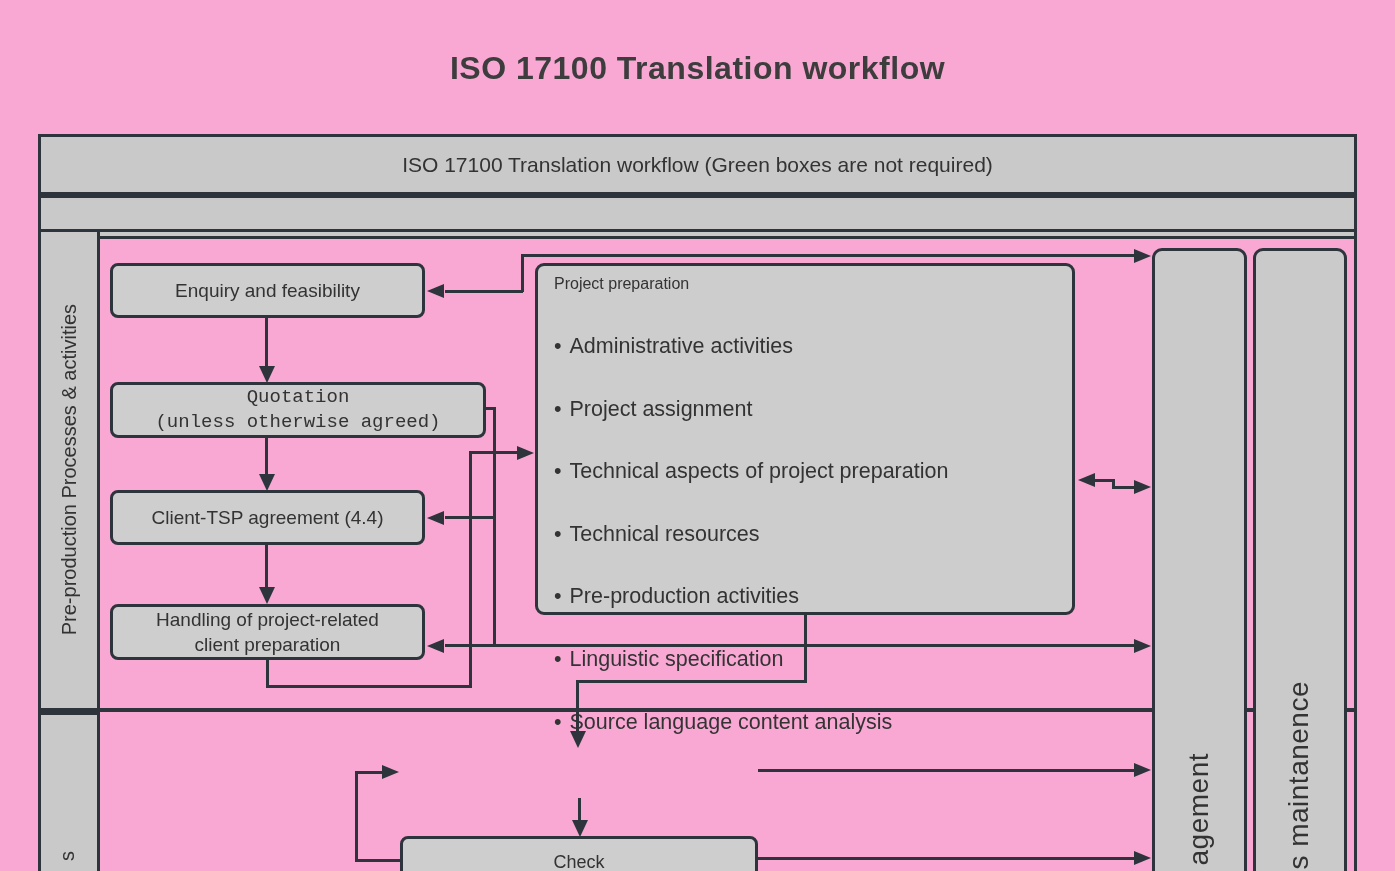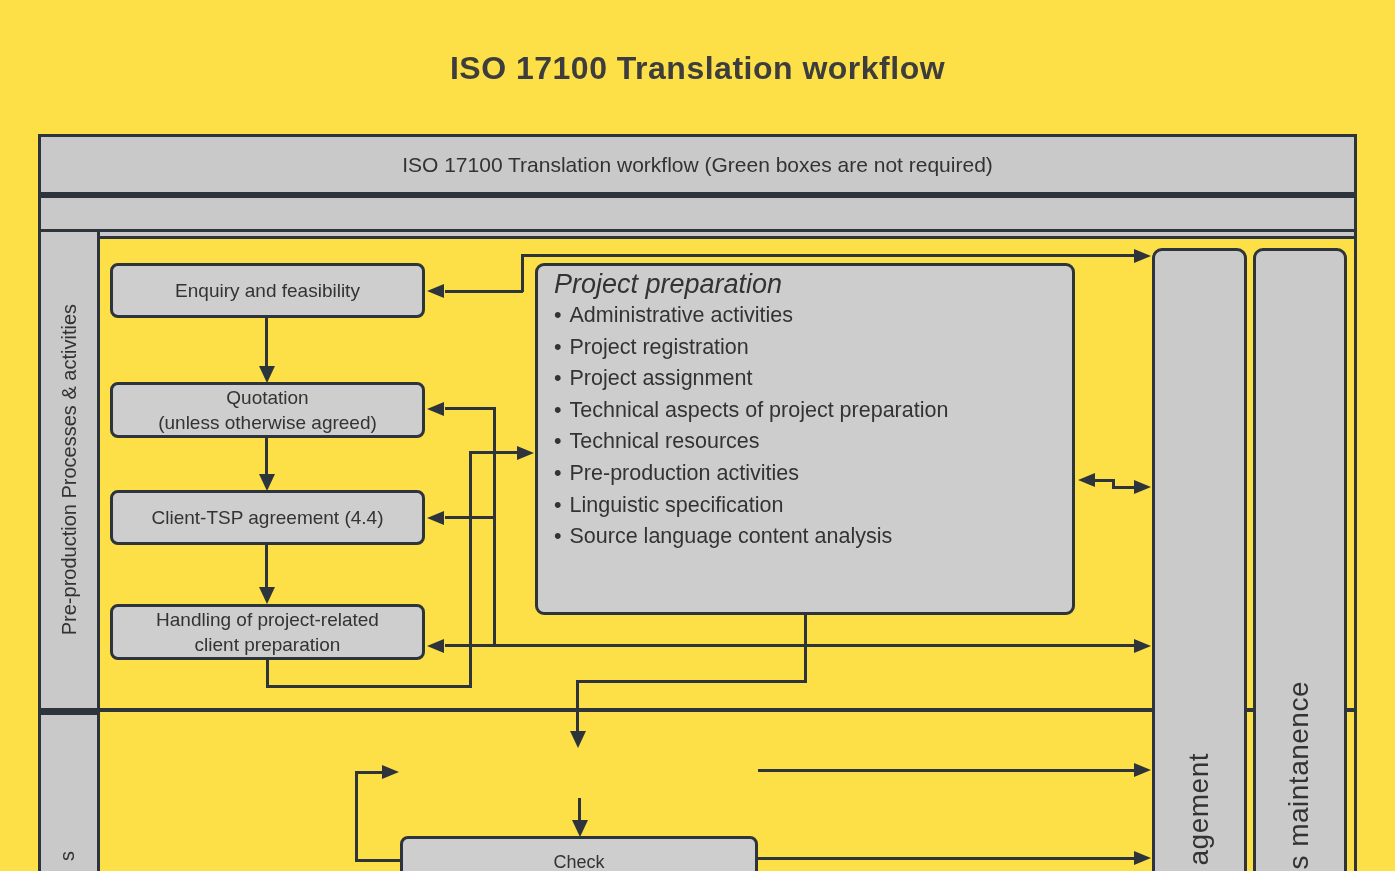--- a/index.html
+++ b/index.html
@@ -4,37 +4,37 @@
 <style>
   :root{
     --ink:#2d343b;
     --panel:#c9c9c9;
     --boxfill:#cecece;
     --barfill:#cacaca;
     --txt:#333333;
   }
   html,body{margin:0;padding:0;}
   body{font-family:"Liberation Sans", sans-serif; background:#efefef;}
-  .stage{position:relative; width:1395px; height:871px; overflow:hidden; background:#fde047;}
+  .stage{position:relative; width:1395px; height:871px; overflow:hidden; background:#f9a8d4;}
   .abs{position:absolute;}
   .page-title{position:absolute; left:0; top:50px; width:1395px; text-align:center;
     font-size:32px; font-weight:bold; color:#3d3d3d; letter-spacing:0.5px;}
   .panel{position:absolute; background:var(--panel); border:3px solid var(--ink); box-sizing:border-box;margin-top:10px;}
   .banner-text{display:flex; align-items:center; justify-content:center; font-size:21px; color:var(--txt);}
   .frame{position:absolute; border:3px solid var(--ink); box-sizing:border-box; background:transparent;}
   .lane{position:absolute; background:var(--panel); border:3px solid var(--ink); box-sizing:border-box;
     display:flex; align-items:center; justify-content:center;}
   .vtext{writing-mode:vertical-rl; transform:rotate(180deg); white-space:nowrap; color:var(--txt);}
   .pbox{position:absolute; background:var(--boxfill); border:3px solid var(--ink); box-sizing:border-box;
     border-radius:8px; display:flex; flex-direction:column; align-items:center; justify-content:center;
     font-size:19px; color:var(--txt); text-align:center; line-height:25px; z-index:2;}
   .bigbox{position:absolute; background:#cdcdcd; border:3px solid var(--ink); box-sizing:border-box;
     border-radius:9px; color:var(--txt); z-index:2; padding:2px 0 0 16px;}
-  .bigbox .bb-title{font-size:27px; line-height:32px;font-style:italic;}
-  .bb-item{font-size:21.5px; line-height:31.6px; white-space:nowrap;}
+  .bigbox .bb-title{font-size:16px; line-height:32px;}
+  .bb-item{font-size:21.5px; line-height:31.6px; white-space:nowrap;margin-top:31px;}
   .bb-item::before{content:"• "; margin-right:2px;}
   .vbar{position:absolute; background:var(--barfill); border:3px solid var(--ink); box-sizing:border-box;
     border-radius:10px; z-index:3;}
   .hline,.vline{position:absolute; background:var(--ink); z-index:1;}
   .hline{height:3px;}
   .vline{width:3px;}
   .ar{position:absolute; width:0; height:0; z-index:1;}
   .ar.r{border-top:7px solid transparent; border-bottom:7px solid transparent; border-left:17px solid var(--ink);}
   .ar.l{border-top:7px solid transparent; border-bottom:7px solid transparent; border-right:17px solid var(--ink);}
   .ar.d{border-left:8px solid transparent; border-right:8px solid transparent; border-top:17px solid var(--ink);}
@@ -60,36 +60,35 @@
   <div class="lane" style="left:38px; top:229px; width:62px; height:482px;">
     <span class="vtext" style="font-size:20px;">Pre-production Processes &amp; activities</span>
   </div>
 
   <div class="lane" style="left:38px; top:712px; width:62px; height:162px;"></div>
   <span class="vtext abs" style="left:56px; top:851px; font-size:20px; z-index:4;">s</span>
 
   <div class="pbox" style="left:110px; top:263px; width:315px; height:55px;justify-content:center;">
     <span>Enquiry and feasibility</span>
   </div>
-  <div class="pbox" style="left:110px; top:382px; width:315px; height:56px;">
+  <div class="pbox" style="left:110px; top:382px; width:376px; height:56px;font-family:Liberation Mono, monospace;">
     <span>Quotation</span>
     <span>(unless otherwise agreed)</span>
   </div>
   <div class="pbox" style="left:110px; top:490px; width:315px; height:55px;">
     <span>Client-TSP agreement (4.4)</span>
   </div>
   <div class="pbox" style="left:110px; top:604px; width:315px; height:56px;">
     <span>Handling of project-related</span>
     <span>client preparation</span>
   </div>
 
   <div class="bigbox" style="left:535px; top:263px; width:540px; height:352px;">
     <div class="bb-title">Project preparation</div>
     <div class="bb-item">Administrative activities</div>
-    <div class="bb-item">Project registration</div>
     <div class="bb-item">Project assignment</div>
     <div class="bb-item">Technical aspects of project preparation</div>
     <div class="bb-item">Technical resources</div>
     <div class="bb-item">Pre-production activities</div>
     <div class="bb-item">Linguistic specification</div>
     <div class="bb-item">Source language content analysis</div>
   </div>
 
   <div class="vbar" style="left:1152px; top:248px; width:95px; height:640px;"></div>
   <div class="vbar" style="left:1253px; top:248px; width:94px; height:640px;"></div>

